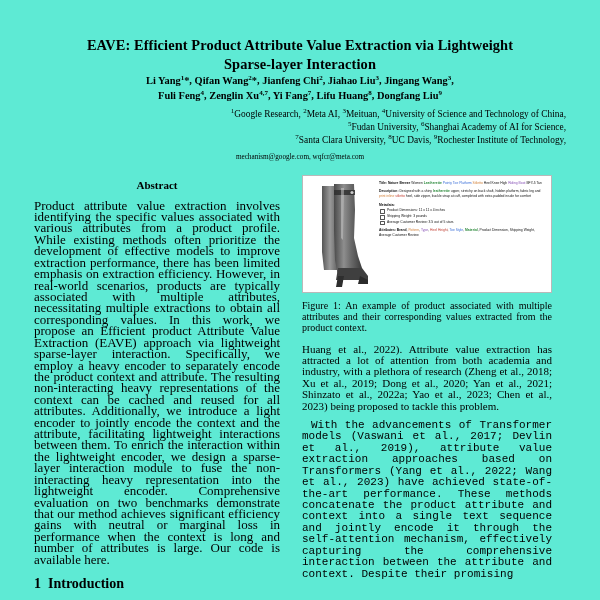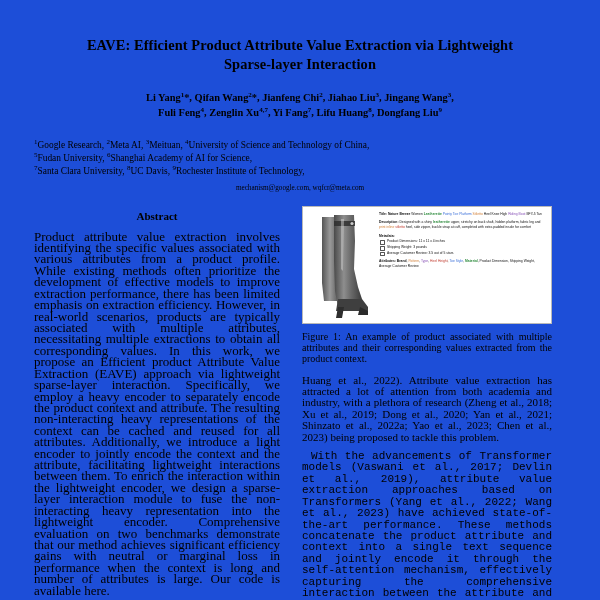--- a/index.html
+++ b/index.html
@@ -11,51 +11,50 @@
     width: 600px;
     height: 600px;
     overflow: hidden;
     font-family: "Liberation Serif", "DejaVu Serif", serif;
     color: #000000;
   }
   .page {
     position: relative;
     width: 600px;
     height: 600px;
-    background: #1d4ed8;
+    background: #5eead4;
     box-sizing: border-box;
     padding: 28px 34px 0 34px;
   }
   
   .paper-title {
     text-align: center;
     font-weight: bold;
     font-size: 14.4px;
     line-height: 19px;
     margin: 8px auto 0 auto;
     width: 430px;
     letter-spacing: 0.1px;
   }
   .authors {
     text-align: center;
     font-size: 10.4px;
     line-height: 14.5px;
-    margin-top: 17px;
     width: 100%;
   }
   .authors sup, .affils sup {
     font-size: 7px;
     vertical-align: super;
     line-height: 0;
   }
   .affils {
-    text-align: left;
+    text-align: right;
     font-size: 9.4px;
     line-height: 13.2px;
-    margin-top: 19px;
+    margin-top: 5px;
   }
   .emails {
     text-align: center;
     font-size: 7.2px;
     line-height: 10px;
     margin-top: 4px;
   }
   
   .columns {
     display: flex;

